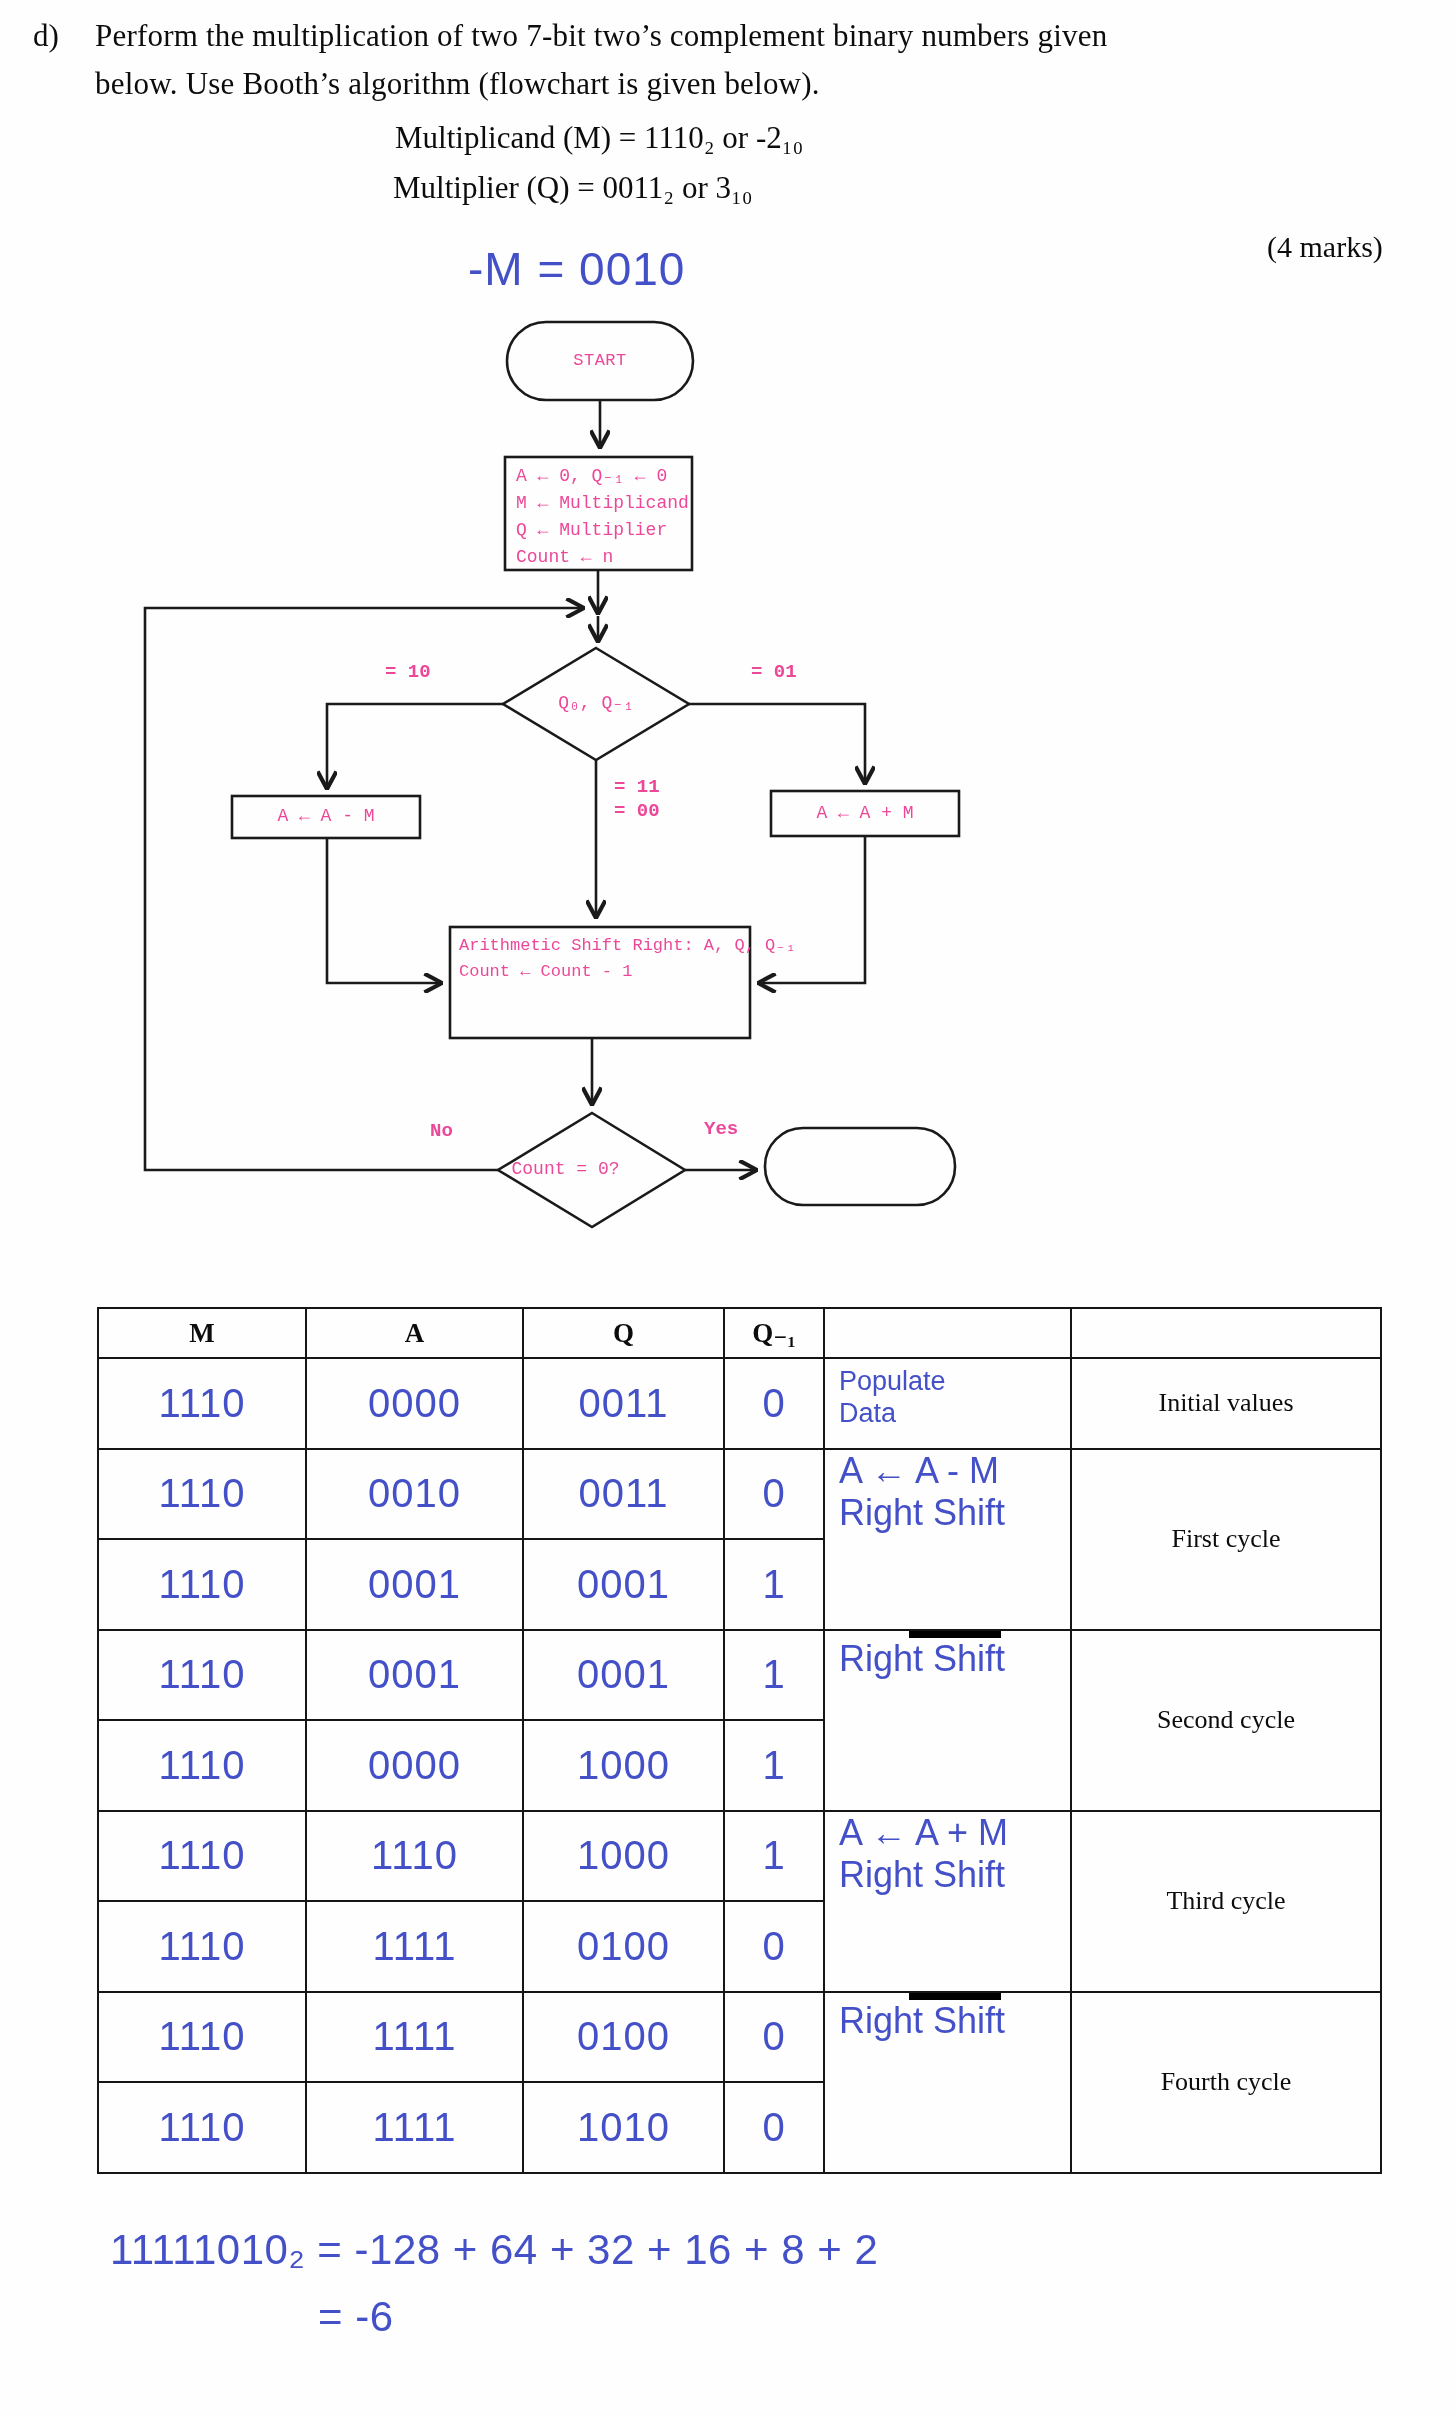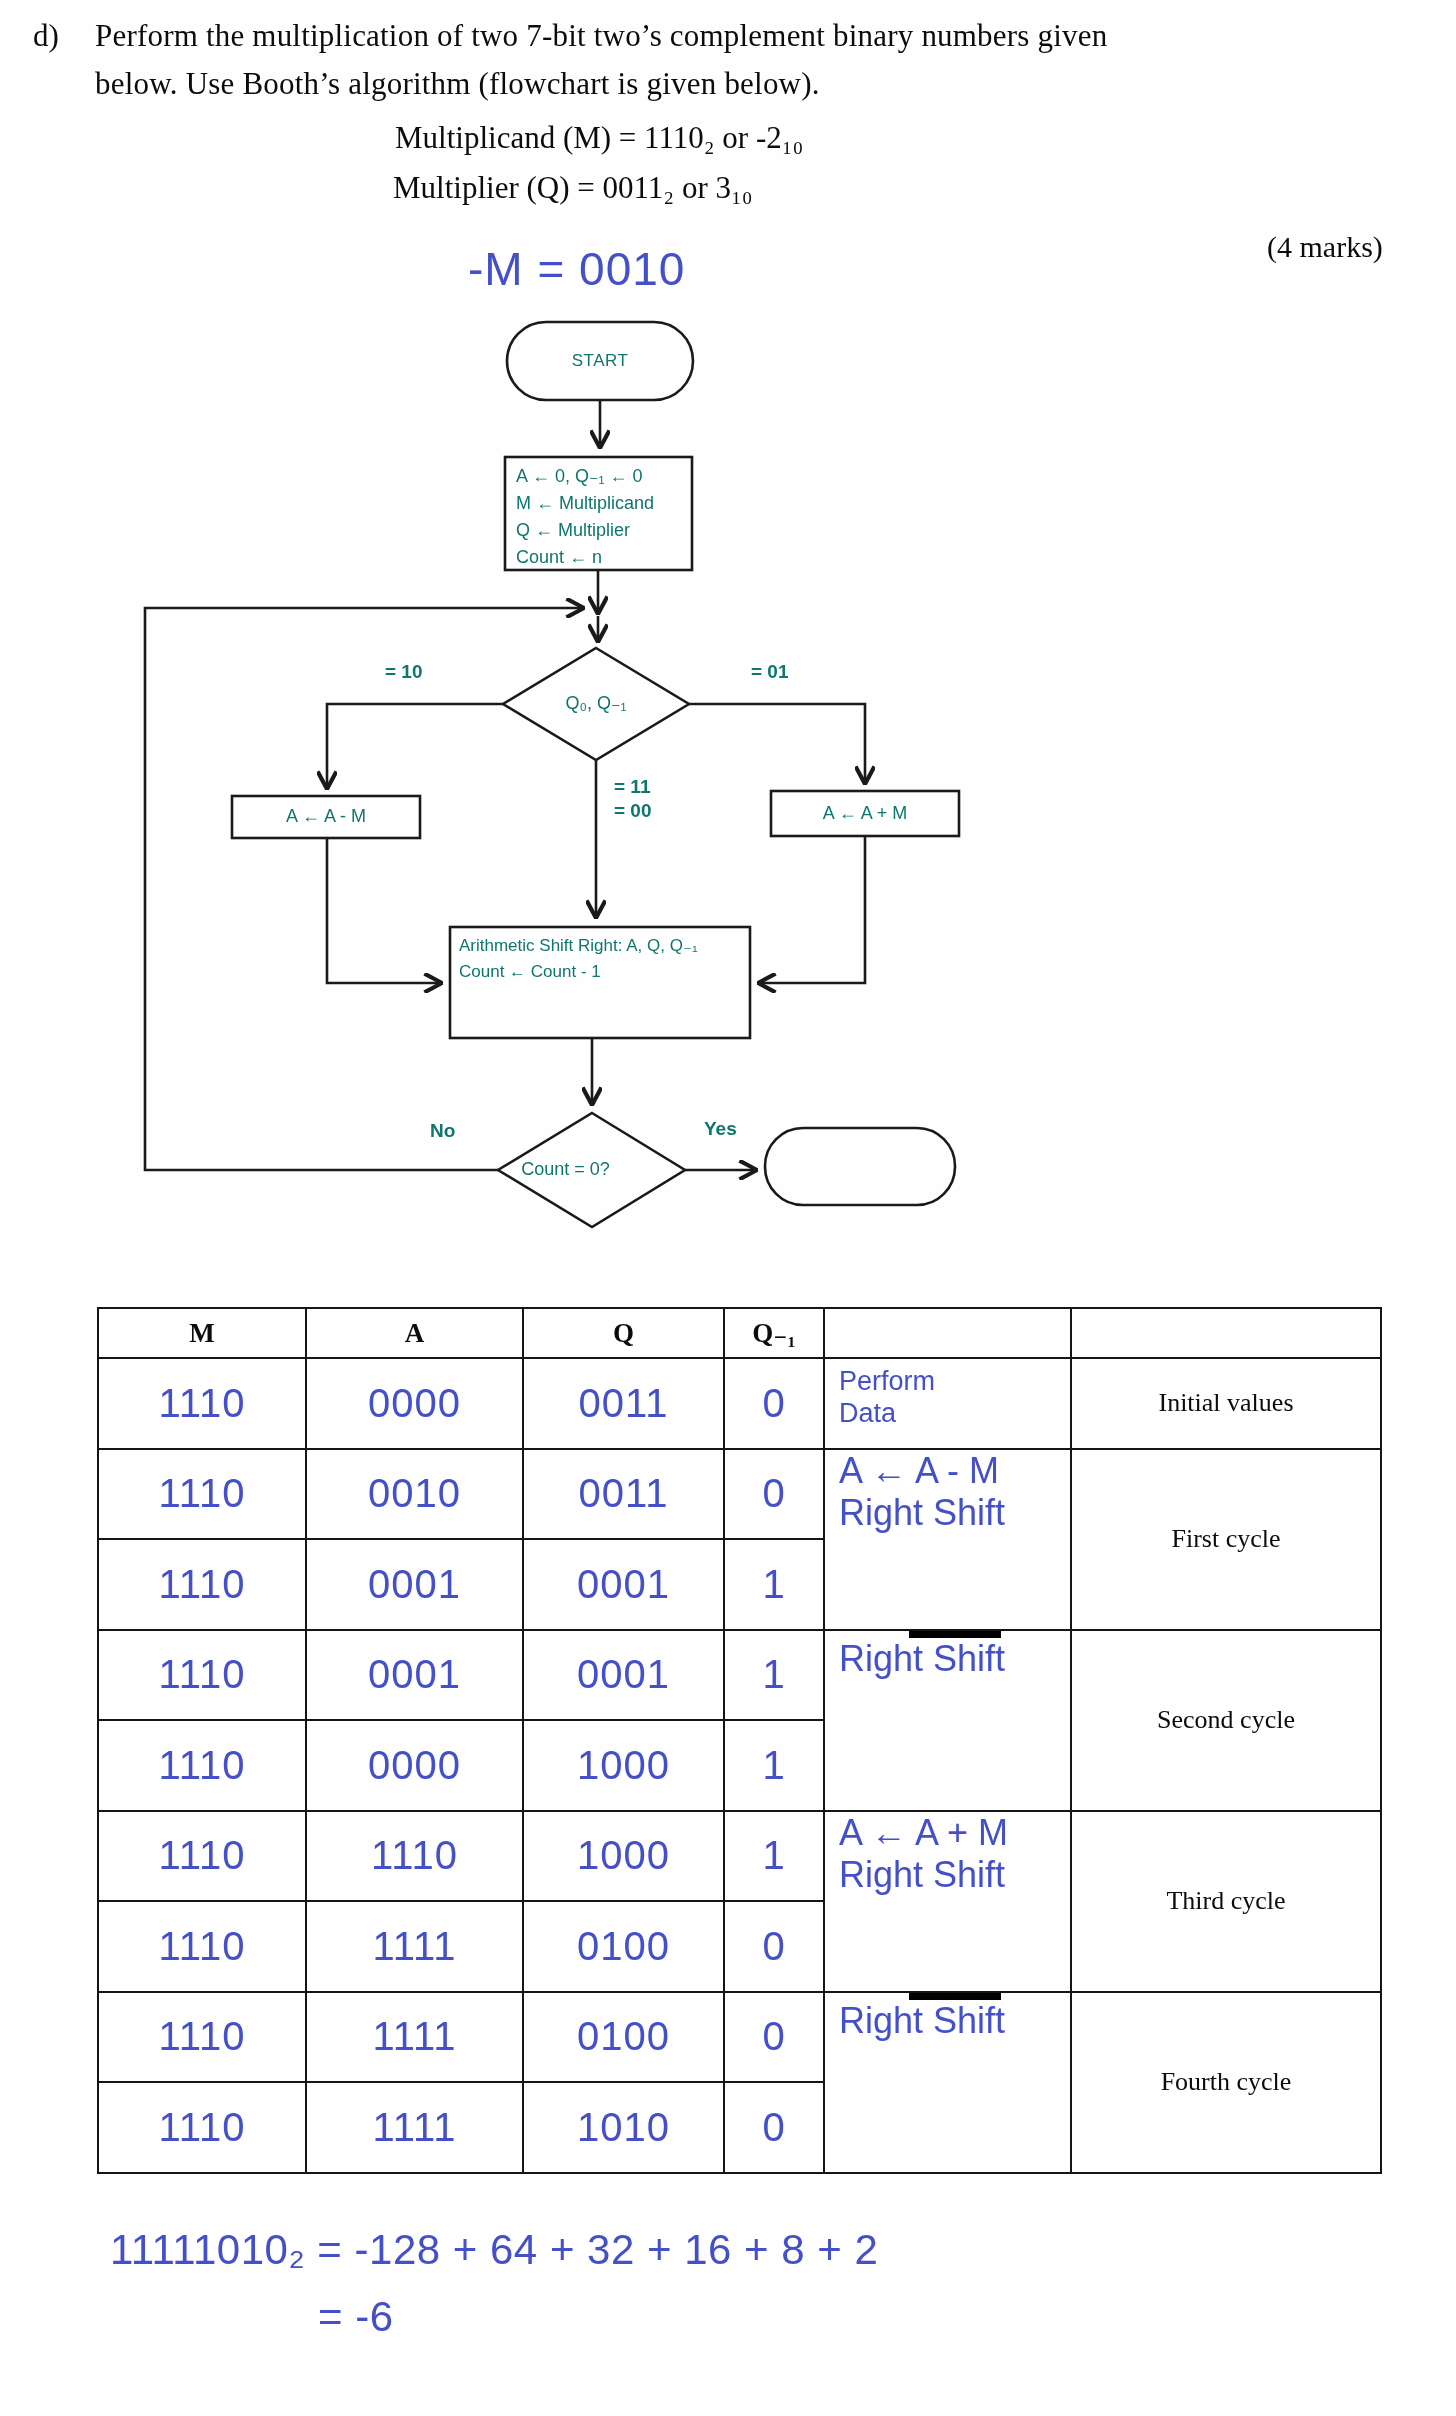--- a/index.html
+++ b/index.html
@@ -11,21 +11,21 @@
   .q-item{left:33px;top:18px;font-size:31px;}
   .q-line1{left:95px;top:18px;font-size:31px;letter-spacing:.2px;}
   .q-line2{left:95px;top:66px;font-size:31px;letter-spacing:.2px;}
   .q-mcand{left:395px;top:120px;font-size:31px;}
   .q-mplier{left:393px;top:170px;font-size:31px;}
   .q-marks{left:1267px;top:230px;font-size:30px;}
   .hand{color:#4350c7;font-family:"Liberation Sans","DejaVu Sans",sans-serif;}
   .neg-m{left:468px;top:242px;font-size:46px;letter-spacing:1px;}
   
   svg.flow{left:0;top:0;}
-  .flow-text{position:absolute;font-size:18px;color:#0f766e;line-height:1.2;}
+  .flow-text{position:absolute;font-size:18px;color:#ec4899;line-height:1.2;font-family:Liberation Mono, monospace;}
   .center-box{display:flex;align-items:center;justify-content:center;text-align:center;}
   .start-lbl{left:507px;top:322px;width:186px;height:78px;font-size:17px;letter-spacing:.5px;}
   .init-lines{left:516px;top:463px;width:172px;font-size:18px;line-height:27px;white-space:nowrap;}
   .d1-lbl{left:503px;top:648px;width:186px;height:112px;font-size:18px;}
   .lbl-10{left:385px;top:661px;font-weight:700;font-size:19px;}
   .lbl-01{left:751px;top:661px;font-weight:700;font-size:19px;}
   .lbl-11{left:614px;top:776px;font-weight:700;font-size:19px;}
   .lbl-00{left:614px;top:800px;font-weight:700;font-size:19px;}
   .am-lbl{left:232px;top:796px;width:188px;height:42px;font-size:18px;}
   .ap-lbl{left:771px;top:791px;width:188px;height:45px;font-size:18px;}
@@ -134,21 +134,21 @@
       <th></th>
       <th></th>
     </tr>
     <tr class="data">
       <td class="bits">1110</td>
       <td class="bits">0000</td>
       <td class="bits">0011</td>
       <td class="bits">0</td>
       <td class="opcell">
         <div class="populate">
-          <div>Perform</div>
+          <div>Populate</div>
           <div>Data</div>
         </div>
       </td>
       <td class="cyc">Initial values</td>
     </tr>
     <tr class="data">
       <td class="bits">1110</td>
       <td class="bits">0010</td>
       <td class="bits">0011</td>
       <td class="bits">0</td>

